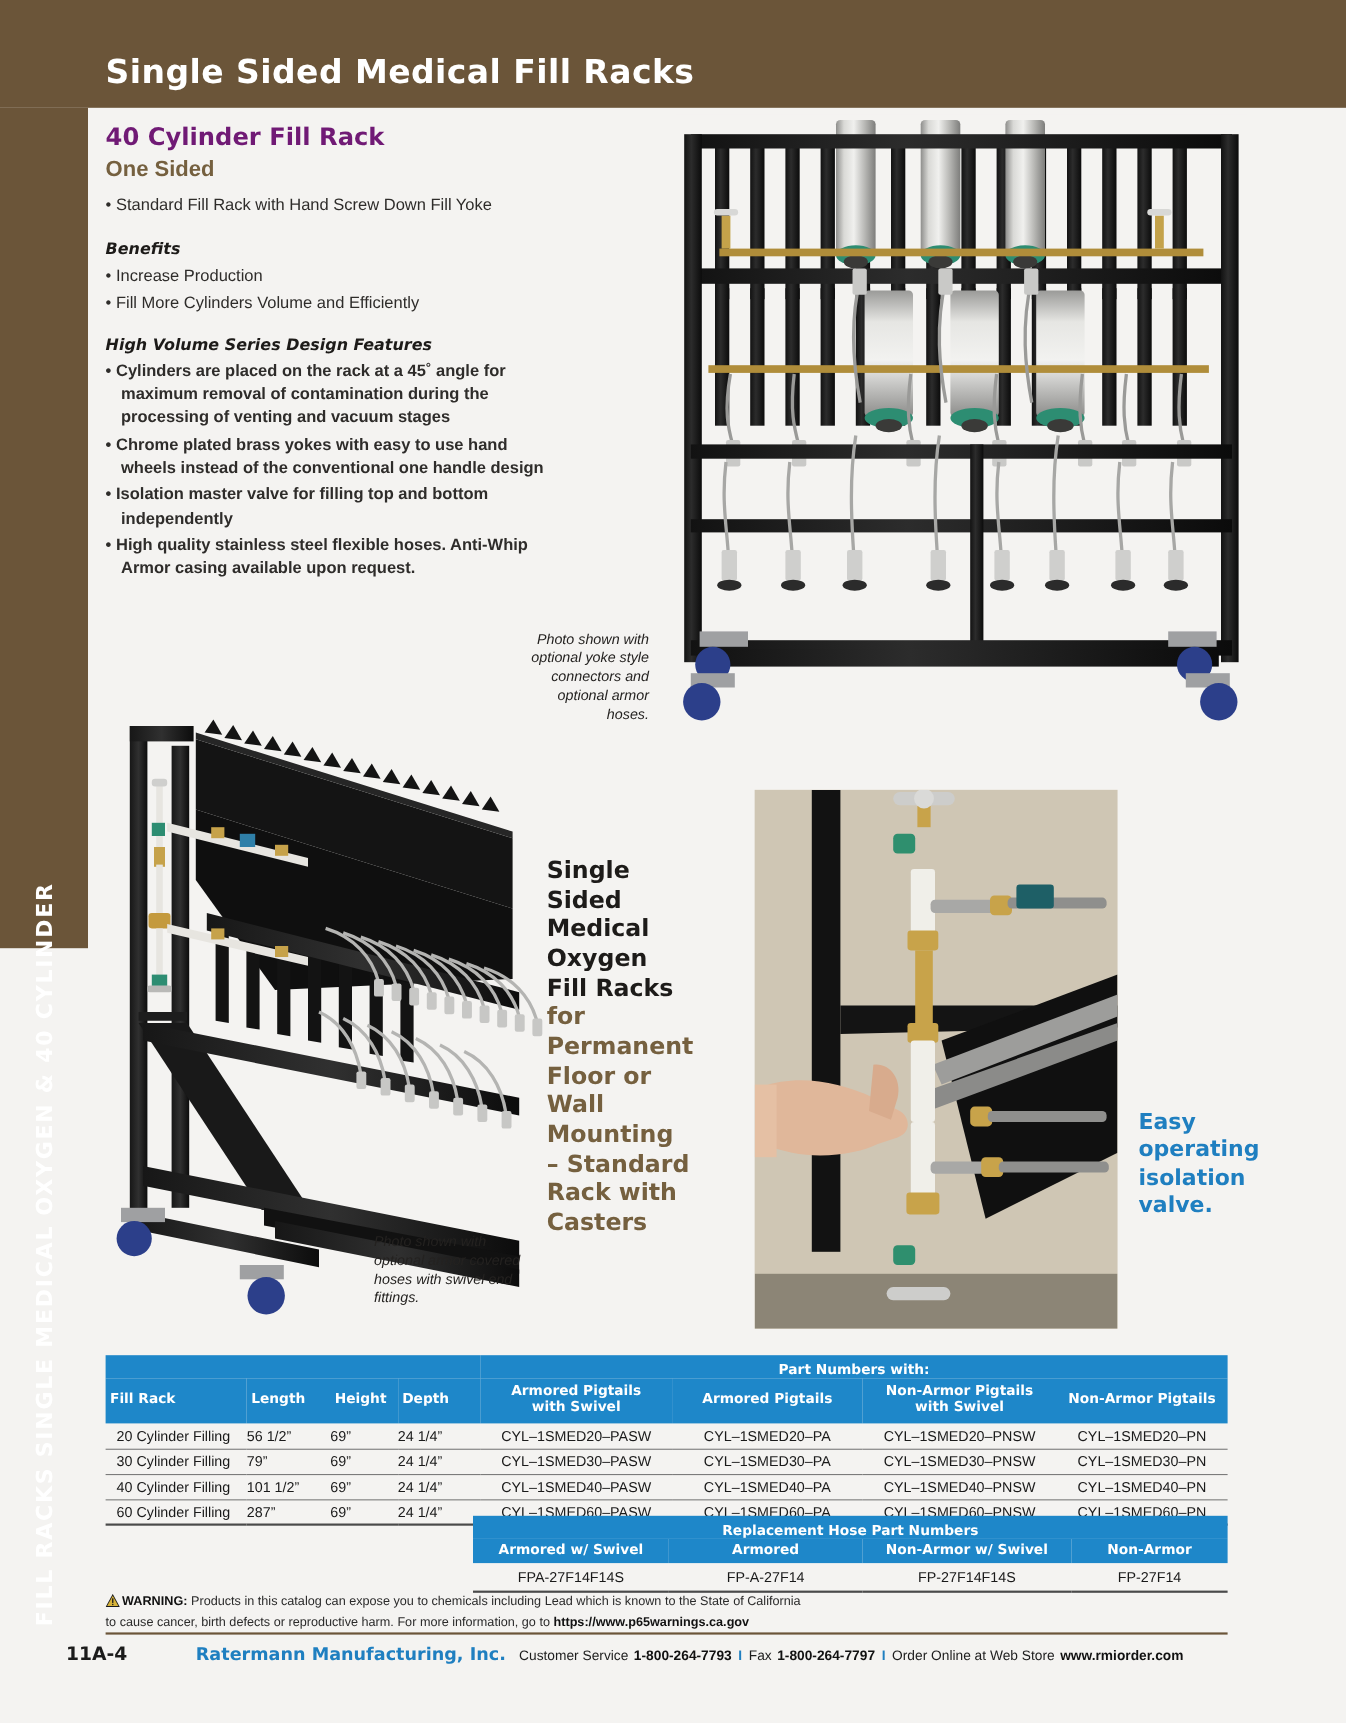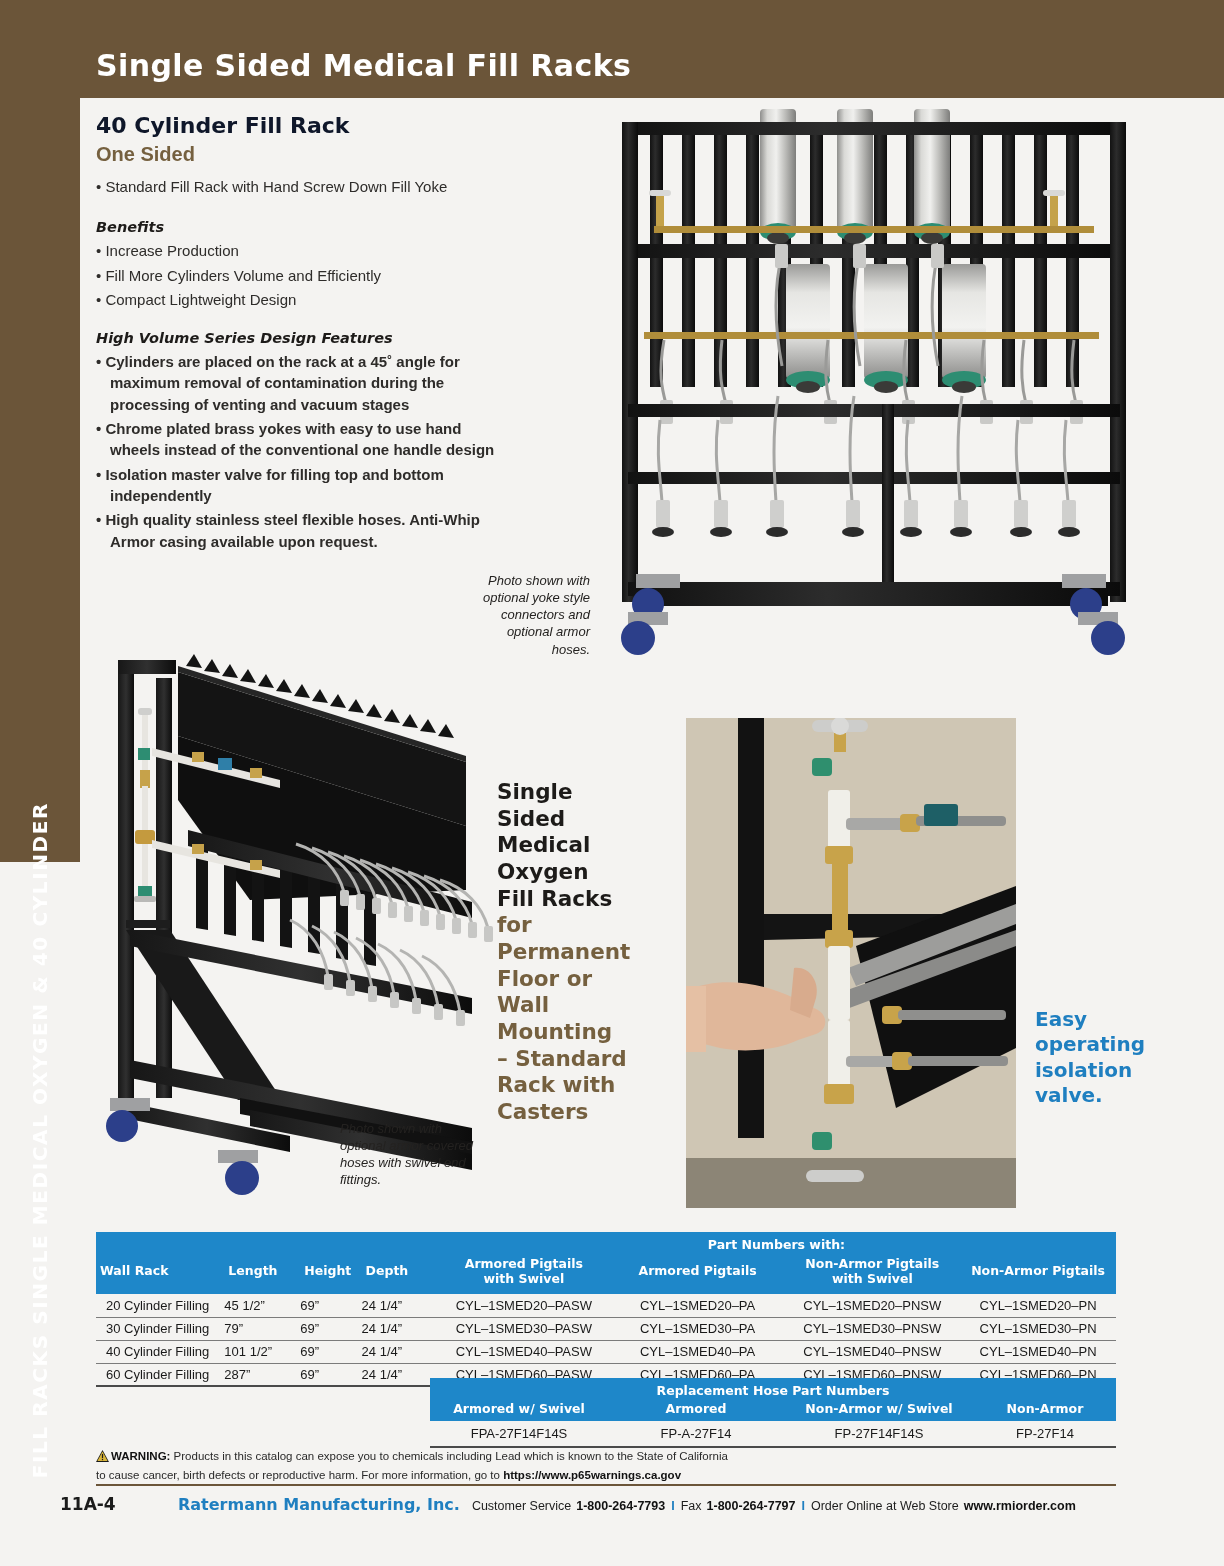--- a/index.html
+++ b/index.html
@@ -44,21 +44,21 @@
     padding-right: 20px;
     color: #ffffff; font-weight: bold;
     font-size: 20px; letter-spacing: 1.6px;
     font-family: "DejaVu Sans", sans-serif;
     white-space: nowrap;
   }
 
   
   .col-left { position: absolute; left: 96px; top: 113px; width: 410px; }
   .h-product {
-    font-size: 22px; font-weight: bold; color: #0f172a;
+    font-size: 22px; font-weight: bold; color: #701a75;
     font-family: "DejaVu Sans", sans-serif;
     margin-bottom: 5px;
   }
   .h-subtitle {
     font-size: 20px; font-weight: bold; color: #75603f;
     font-family: Liberation Sans, sans-serif;
     margin-bottom: 10px;
   }
   .bullet {
     font-size: 15px; color: #2e2c2a; line-height: 1.42;
@@ -194,21 +194,20 @@
 
   <div class="col-left">
     <div class="h-product">40 Cylinder Fill Rack</div>
     <div class="h-subtitle">One Sided</div>
     <div class="bullet">• Standard Fill Rack with Hand Screw Down Fill Yoke</div>
 
     <div class="sec-head">Benefits</div>
     <div class="bl-list">
       <div class="bullet">• Increase Production</div>
       <div class="bullet">• Fill More Cylinders Volume and Efficiently</div>
-      <div class="bullet">• Compact Lightweight Design</div>
     </div>
 
     <div class="sec-head tight">High Volume Series Design Features</div>
     <div class="bl-list">
       <div class="bullet bl-wide">• Cylinders are placed on the rack at a 45˚ angle for maximum removal of contamination during the processing of venting and vacuum stages</div>
       <div class="bullet bl-wide">• Chrome plated brass yokes with easy to use hand wheels instead of the conventional one handle design</div>
       <div class="bullet bl-wide">• Isolation master valve for filling top and bottom independently</div>
       <div class="bullet bl-wide">• High quality stainless steel flexible hoses. Anti-Whip Armor casing available upon request.</div>
     </div>
   </div>
@@ -573,21 +572,21 @@
   </div>
 
   <div class="tbl-wrap">
     <table class="t-main">
       <thead>
         <tr class="grouprow">
           <th colspan="4"></th>
           <th colspan="4">Part Numbers with:</th>
         </tr>
         <tr class="labelrow">
-          <th class="c-name">Wall Rack</th>
+          <th class="c-name">Fill Rack</th>
           <th class="c-len">Length</th>
           <th class="c-hgt">Height</th>
           <th class="c-dep">Depth</th>
           <th class="c-p1">
             <div>Armored Pigtails</div>
             <div>with Swivel</div>
           </th>
           <th class="c-p2">
             <div>Armored Pigtails</div>
           </th>
@@ -596,21 +595,21 @@
             <div>with Swivel</div>
           </th>
           <th class="c-p4">
             <div>Non-Armor Pigtails</div>
           </th>
         </tr>
       </thead>
       <tbody>
         <tr>
           <td class="c-name">20 Cylinder Filling</td>
-          <td class="c-len">45 1/2”</td>
+          <td class="c-len">56 1/2”</td>
           <td class="c-hgt">69”</td>
           <td class="c-dep">24 1/4”</td>
           <td class="c-p1">CYL–1SMED20–PASW</td>
           <td class="c-p2">CYL–1SMED20–PA</td>
           <td class="c-p3">CYL–1SMED20–PNSW</td>
           <td class="c-p4">CYL–1SMED20–PN</td>
         </tr>
         <tr>
           <td class="c-name">30 Cylinder Filling</td>
           <td class="c-len">79”</td>

